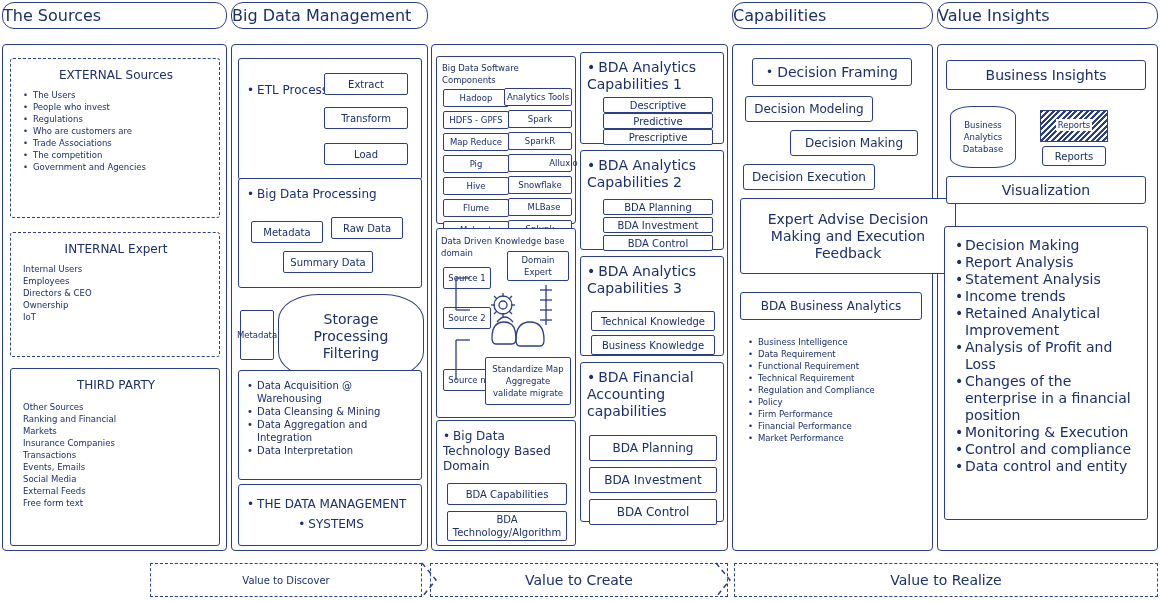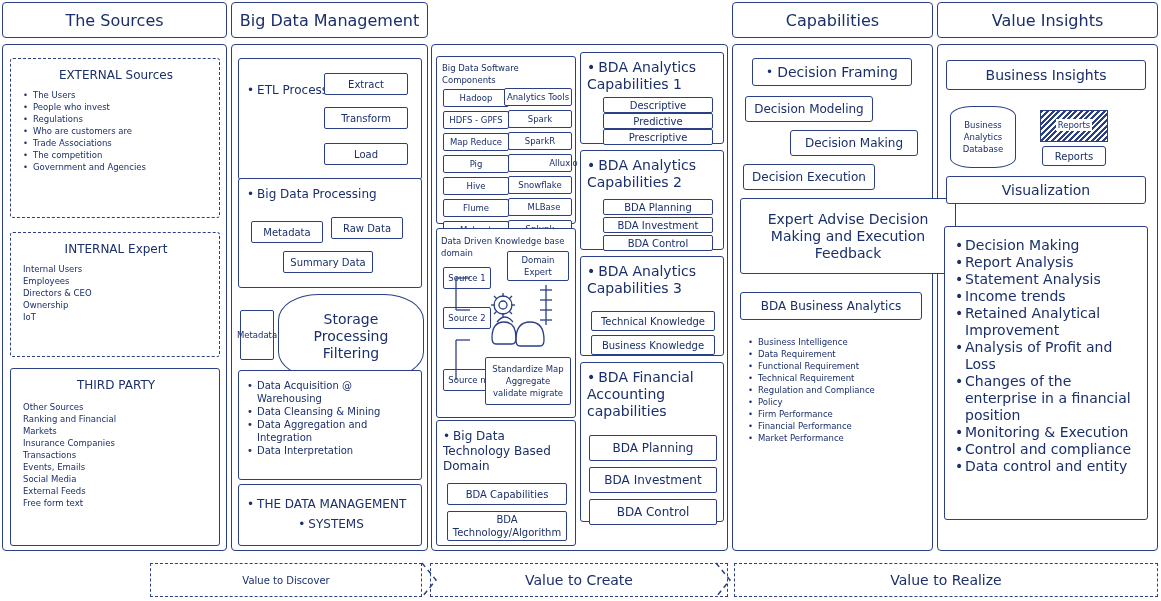--- a/index.html
+++ b/index.html
@@ -19,23 +19,23 @@
     border-radius:3px;
     background:#fff;
     box-sizing:border-box;
     position:absolute;
   }
   .bx.sq{border-radius:2px;}
   .dash{border-style:dashed;}
 
   
   .hdr{
-    position:absolute;top:2px;height:36px;
-    border:1.6px solid #2b3f87;border-radius:4px;
-    display:flex;align-items:center;justify-content:center;
+    position:absolute;top:2px;height:27px;
+    border:1.6px solid #2b3f87;border-radius:12px;
+    display:flex;align-items:center;justify-content:flex-start;
     font-size:17px;font-weight:400;color:#1a2f6b;
     background:#fff;box-sizing:border-box;
   }
   .col{
     position:absolute;top:44px;
     border:1.6px solid #2b3f87;border-radius:4px;
     box-sizing:border-box;background:#fff;
   }
 
   .lbl{position:absolute;box-sizing:border-box;}

